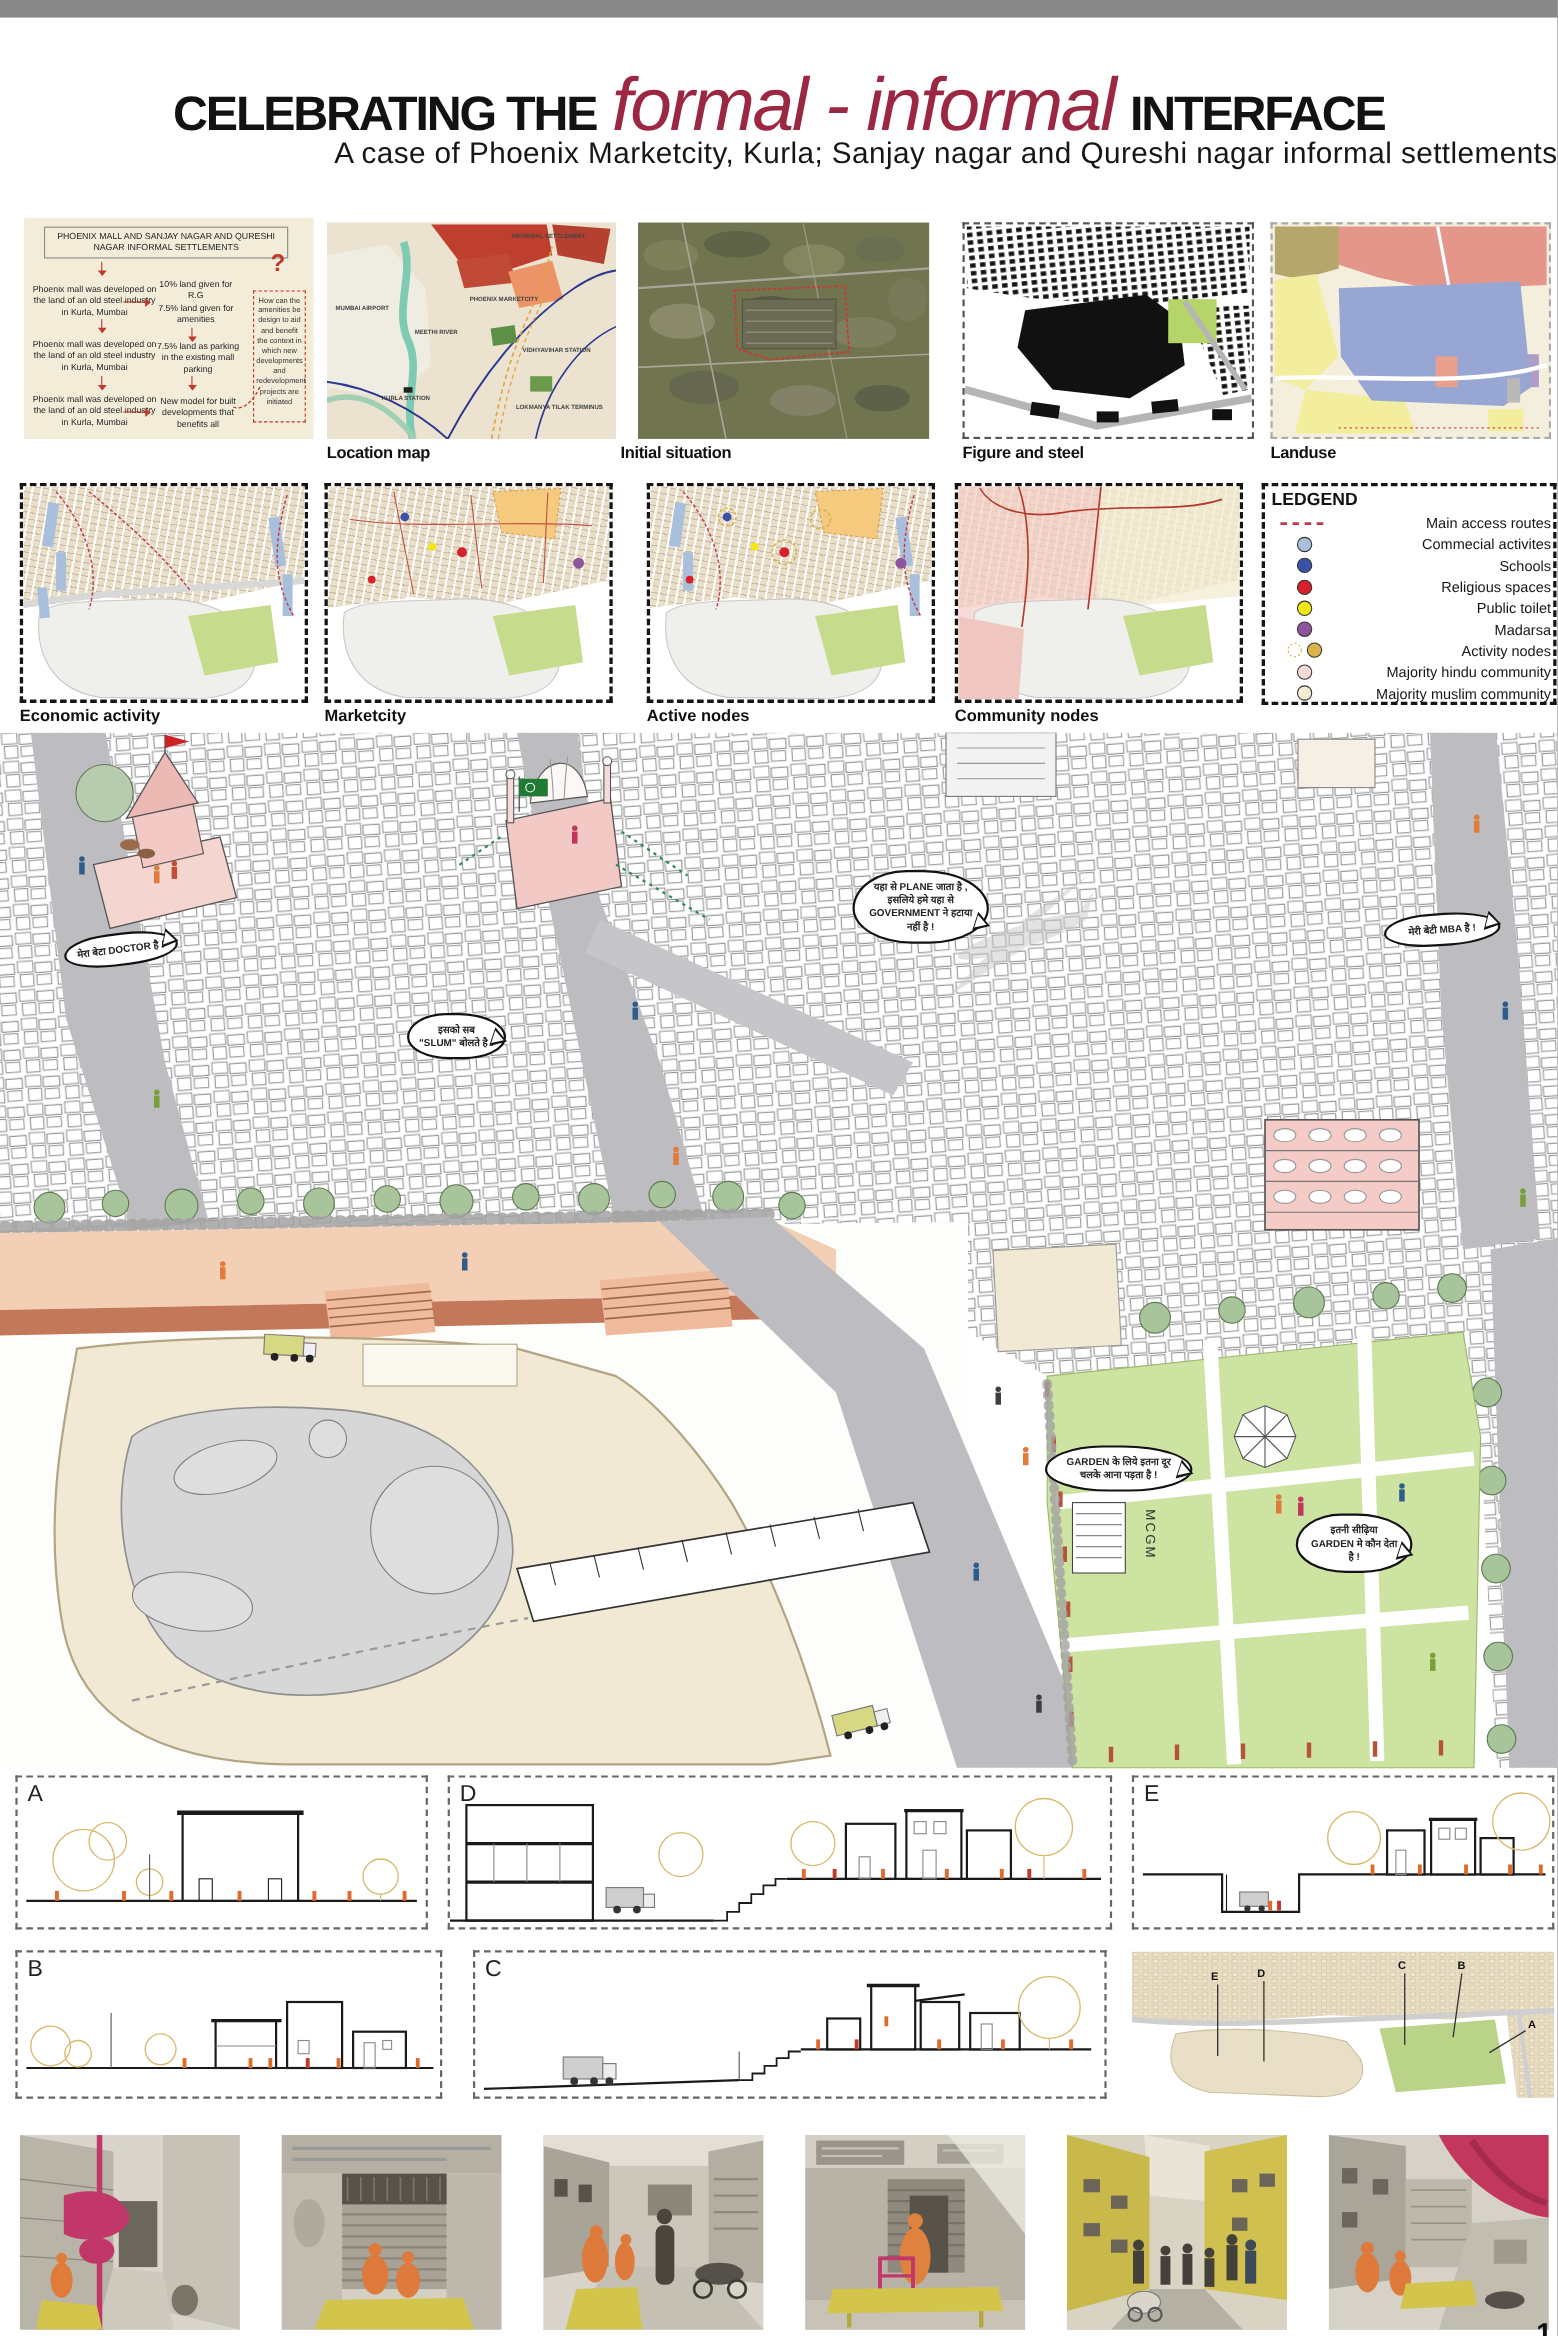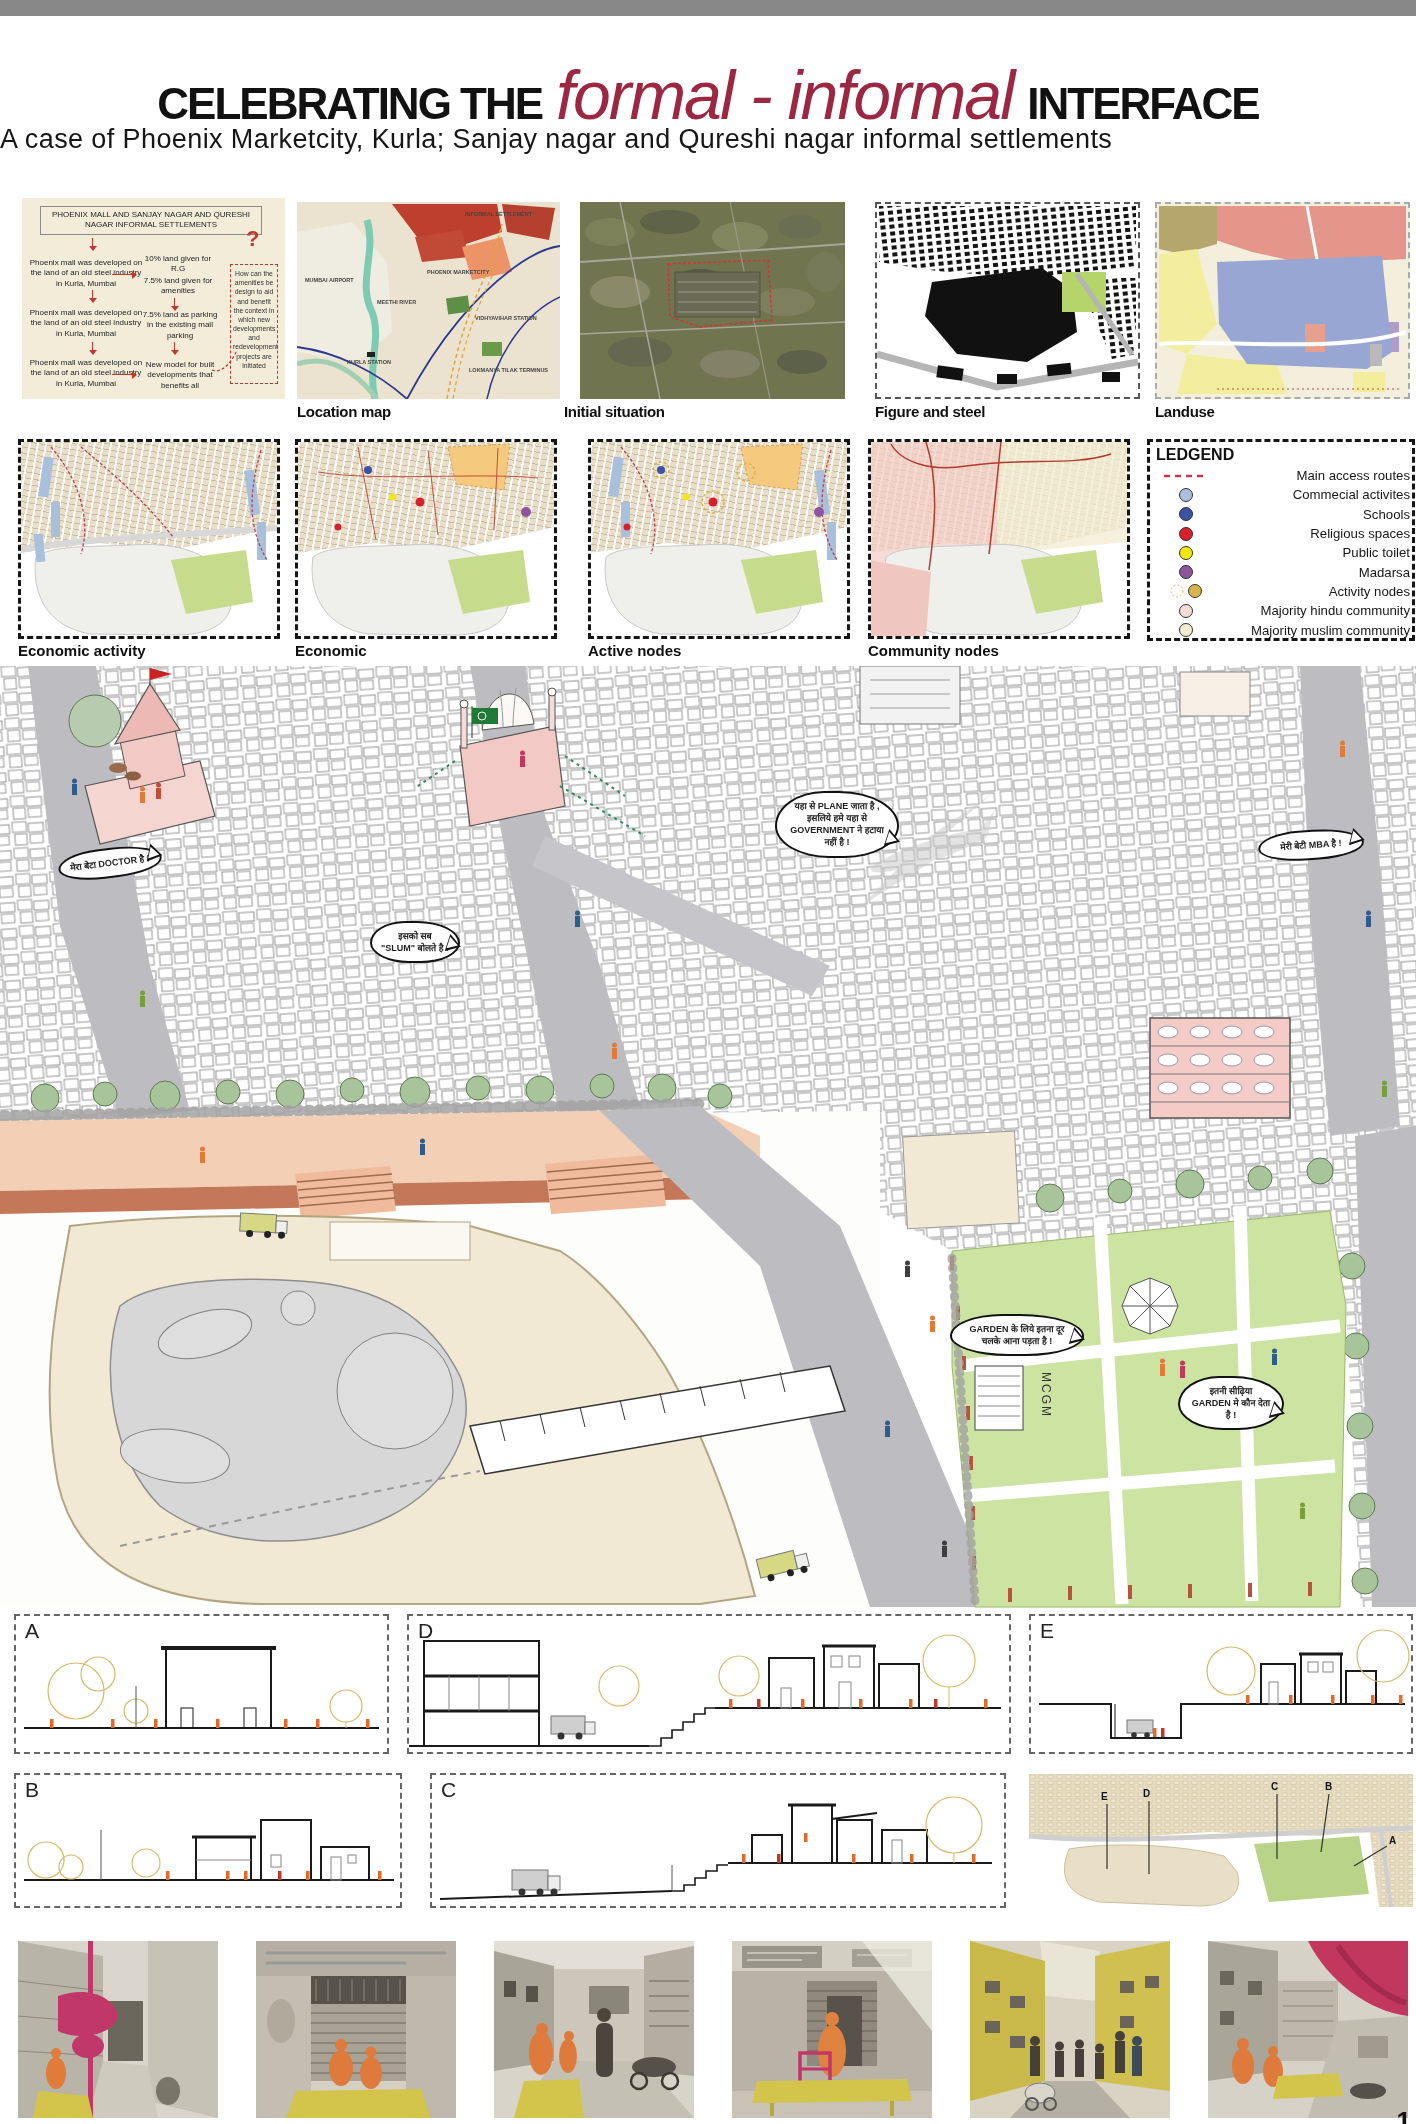--- a/index.html
+++ b/index.html
@@ -5,21 +5,21 @@
   html,body{margin:0;padding:0;background:#888;}
   #board{position:relative;width:1416px;height:2124px;background:#ffffff;margin:16px auto;
     font-family:"Liberation Sans",sans-serif;overflow:hidden;}
   #board *{box-sizing:border-box;}
   .abs{position:absolute;}
 
   
   .title-line{position:absolute;top:40px;left:0;right:0;display:flex;justify-content:center;align-items:baseline;}
   .t-black{font-size:44px;font-weight:800;letter-spacing:-2px;color:#121212;}
   .t-accent{font-size:68px;font-weight:400;font-style:italic;letter-spacing:-2px;color:#9b2743;margin:0 14px;}
-  .subtitle{position:absolute;top:108px;left:0;right:0;text-align:left;font-size:27px;
+  .subtitle{position:absolute;top:108px;left:0;right:0;text-align:right;font-size:27px;
     font-weight:400;letter-spacing:.4px;color:#161616;}
 
   
   .cap{position:absolute;font-size:15px;font-weight:800;color:#101010;letter-spacing:-.3px;}
   .panel{position:absolute;overflow:hidden;}
   .p-flow{left:22px;top:182px;width:263px;height:201px;background:#f2ecd9;color:#242424;}
   .p-loc{left:297px;top:186px;width:263px;height:197px;}
   .p-init{left:580px;top:186px;width:265px;height:197px;}
   .p-fg{left:875px;top:186px;width:265px;height:197px;border:2px dashed #555;background:#fff;}
   .p-lu{left:1155px;top:186px;width:255px;height:197px;border:2px dashed #aaa;background:#f4efdc;}
@@ -261,21 +261,21 @@
       <polygon points="0,0 130,0 125,112 60,130 0,118" fill="rgba(244,205,198,0.72)"></polygon>
       <polygon points="130,0 256,0 256,100 125,112" fill="rgba(243,236,210,0.75)"></polygon>
       <path d="M15,115 C10,150 25,185 70,192 L150,193 C190,194 215,180 210,150 L200,128 C180,108 150,100 110,103 C70,105 30,103 15,115 Z" fill="#efefec" stroke="#c9c9c9"></path>
       <polygon points="150,118 225,108 232,160 165,172" fill="#c6dc8c"></polygon>
       <polygon points="0,118 60,130 55,194 0,194" fill="#f0c7c0"></polygon>
       <path d="M130,0 C125,45 122,80 118,112 M55,0 C68,40 64,85 58,128 M20,2 C30,20 60,30 95,24 C150,15 200,25 240,12" stroke="#b23b2f" stroke-width="1.5" fill="none"></path>
     </svg>
   </div>
 
   <div class="amap-label" style="left:18px;">Economic activity</div>
-  <div class="amap-label" style="left:295px;">Economic</div>
+  <div class="amap-label" style="left:295px;">Marketcity</div>
   <div class="amap-label" style="left:588px;">Active nodes</div>
   <div class="amap-label" style="left:868px;">Community nodes</div>
 
   <div class="legend">
     <div class="lg-title">LEDGEND</div>
     <div class="lg-row">
       <span class="lg-sw">
         <svg width="48" height="10">
             <line x1="2" y1="5" x2="46" y2="5" stroke-width="2.5" stroke-dasharray="6,5" stroke="#c13a52"></line>
           </svg>

